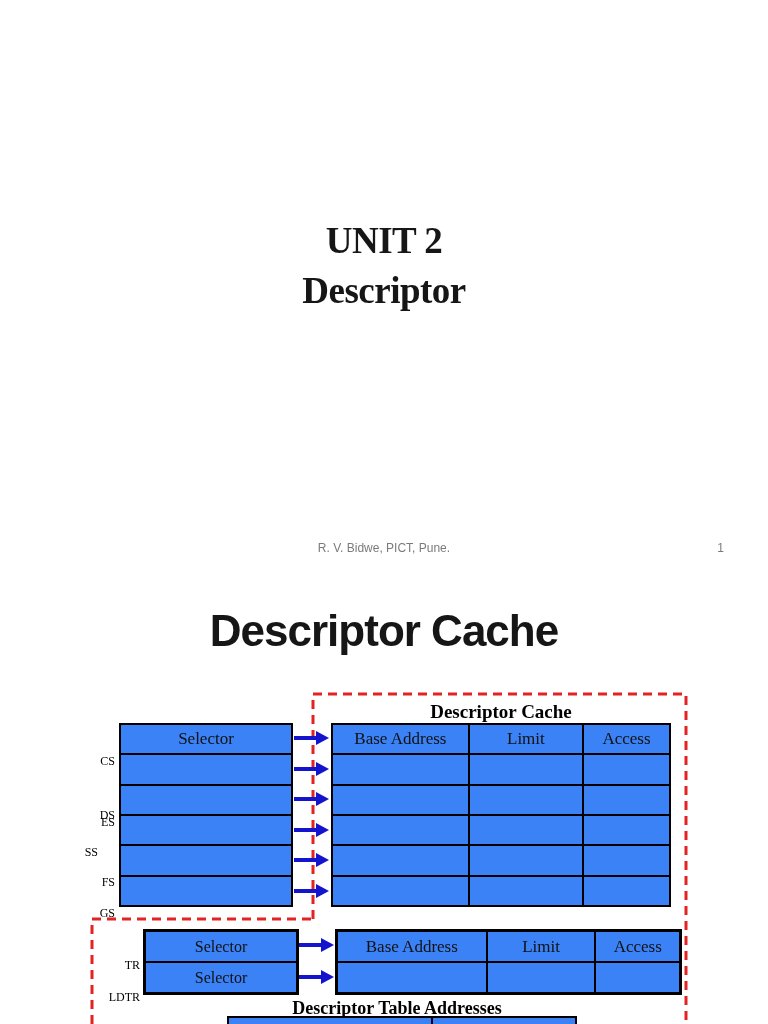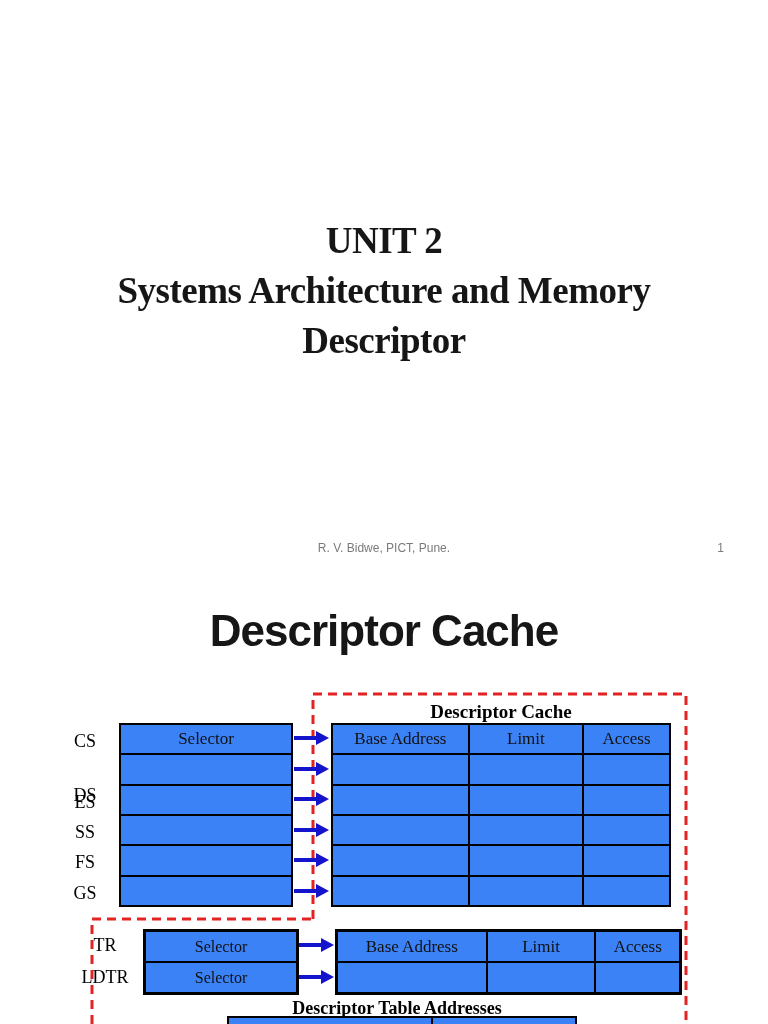--- a/index.html
+++ b/index.html
@@ -68,23 +68,24 @@
   .tbl .cell {
     display:flex; align-items:center; justify-content:center;
     border-left:2px solid #000;
     font-size:17px;
     overflow:hidden;
   }
   .tbl .cell:first-child { border-left:none; }
   .tbl-thick { border-width:3px; }
 
   .reg-label {
-    text-align:center;
-    font-size:18px;
+    text-align:right;
+    font-size:12px;
     color:#000;
+    margin-top:20px;
   }
 
   
   .arrow { position:absolute; width:36px; height:14px; z-index:5; }
   .arrow .bar {
     position:absolute; left:0; top:5px; width:24px; height:4px;
     background:#1414cc;
   }
   .arrow .head {
     position:absolute; left:22px; top:0;
@@ -97,38 +98,37 @@
   svg.dash-layer { position:absolute; left:0; top:0; z-index:2; pointer-events:none; }
   .z3 { z-index:3; }
 </style>
 </head>
 <body>
 
 <div class="page">
 
   <div class="abs slide1-title">
     <div>UNIT 2</div>
-    <div>Systems Architecture and Memory</div>
     <div>Descriptor</div>
   </div>
   <div class="abs slide1-footer">R. V. Bidwe, PICT, Pune.</div>
   <div class="abs slide1-pagenum">1</div>
 
   <div class="abs slide2-title">Descriptor Cache</div>
 
   <svg class="dash-layer" width="768" height="1024" viewBox="0 0 768 1024">
     <polyline points="313,919 313,694 686,694 686,1024" fill="none" stroke="#e32222" stroke-width="3" stroke-dasharray="9,6"></polyline>
     <polyline points="92,1024 92,919 313,919" fill="none" stroke="#e32222" stroke-width="3" stroke-dasharray="9,6"></polyline>
   </svg>
 
 
   <div class="abs reg-label" style="left:55px; top:726px; width:60px; line-height:30px;">CS</div>
   <div class="abs reg-label" style="left:55px; top:780px; width:60px; line-height:30px;">DS</div>
   <div class="abs reg-label" style="left:55px; top:787px; width:60px; line-height:30px;">ES</div>
-  <div class="abs reg-label" style="left:55px; top:817px; width:60px; line-height:30px;">SS</div>
+  <div class="abs reg-label" style="left:38px; top:817px; width:60px; line-height:30px;">SS</div>
   <div class="abs reg-label" style="left:55px; top:847px; width:60px; line-height:30px;">FS</div>
   <div class="abs reg-label" style="left:55px; top:878px; width:60px; line-height:30px;">GS</div>
 
   <div class="abs tbl z3" style="left:119px; top:723px; width:174px; height:184px;">
     <div class="row">
       <div class="cell" style="flex:1;">Selector</div>
     </div>
     <div class="row">
         <div class="cell" style="flex:1;"></div>
       </div>

